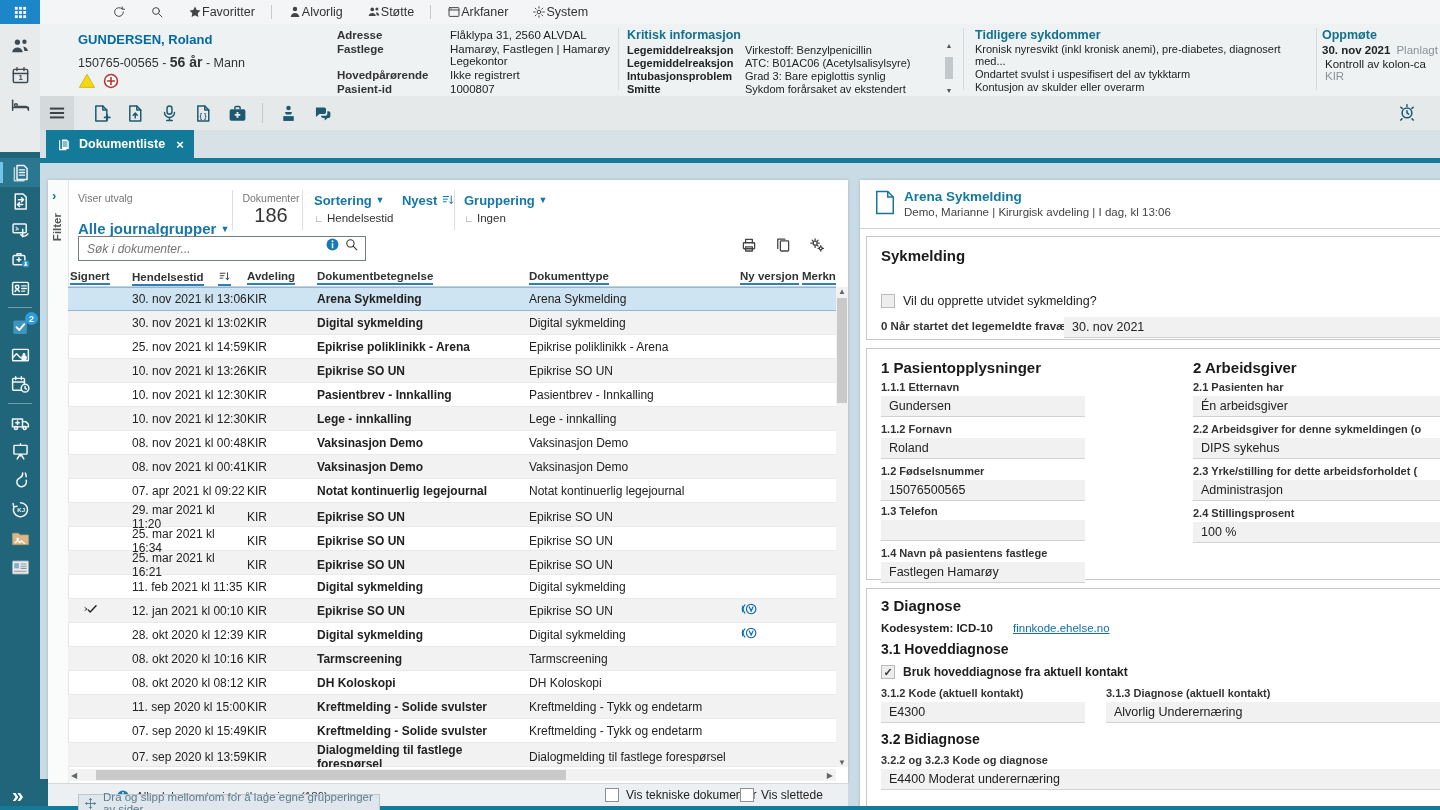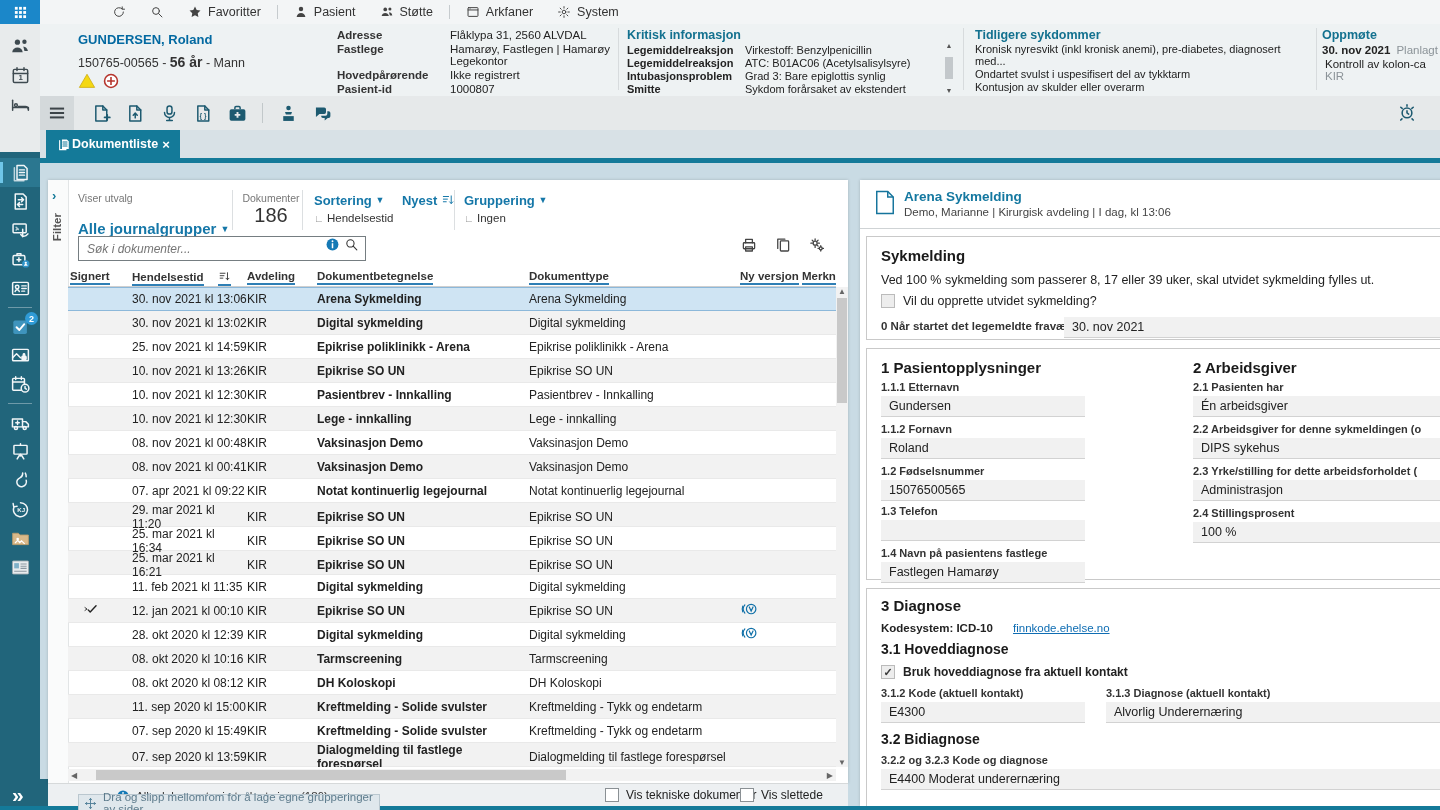--- a/index.html
+++ b/index.html
@@ -7,21 +7,21 @@
        font-family:"Liberation Sans",sans-serif;background:#c9dbe4;color:#222;font-size:12px}
   .abs{position:absolute}
   .ic{display:inline-flex;align-items:center;justify-content:center;flex:none}
   .ic svg{width:100%;height:100%;display:block}
 
   
   #topbar{left:0;top:0;width:1440px;height:24px;background:#f3f5f6;border-bottom:1px solid #d9dcde;
           display:flex;align-items:center}
   #appbtn{width:40px;height:24px;background:#1b87c9;display:flex;align-items:center;justify-content:center}
   #appbtn .ic{width:15px;height:15px;color:#fff}
-  .menu-item{display:flex;align-items:center;gap:6px;margin:0 12px;color:#333;font-size:12.5px;cursor:default}
+  .menu-item{display:flex;align-items:center;margin:0 12px;color:#333;font-size:12.5px;cursor:default}
   .menu-item .ic{width:14px;height:14px;color:#444}
   .menu-sep{width:1px;height:14px;background:#c6cbce;margin:0 4px}
 
   
   #rail{left:0;top:24px;width:40px;height:786px;background:#e8ebec}
   #rail-teal{left:0;top:152px;width:40px;height:658px;background:#21657b}
   .rail-ic{width:40px;height:29px;display:flex;align-items:center;justify-content:center;position:relative}
   .rail-ic .ic{width:21px;height:21px;color:#3e4a50}
   #rail-teal .rail-ic .ic{color:#f2f6f8}
   .rail-divider{height:1px;background:rgba(255,255,255,.35);margin:4px 8px}
@@ -64,21 +64,21 @@
   #hamb{width:34px;height:34px;background:#d4d9db;display:flex;align-items:center;justify-content:center;margin-right:10px}
   #hamb .ic{width:20px;height:20px;color:#3c4периа448}
   .tb-ic{width:30px;height:26px;display:flex;align-items:center;justify-content:center;margin:0 2px}
   .tb-ic .ic{width:21px;height:21px;color:#1d5a70}
   .tb-sep{width:1px;height:20px;background:#c2c8ca;margin:0 8px}
   #bell{position:absolute;right:22px;top:5px;width:22px;height:22px;color:#1d5a70}
 
   
   #tabrow{left:40px;top:130px;width:1400px;height:28px;background:#d8e1e6}
   #tab{left:46px;top:130px;height:28px;background:#147a99;color:#fff;display:flex;align-items:center;
-       padding:0 10px;gap:0;font-size:12.5px;font-weight:bold}
+       padding:0 10px;gap:7px;font-size:12.5px;font-weight:bold}
   #tab .ic{width:16px;height:16px;color:#fff}
   #tab .close{font-weight:bold;font-size:13px;margin-left:4px;cursor:pointer}
   #tealstrip{left:40px;top:158px;width:1400px;height:5px;background:#147a99}
   #bottomstrip{left:0px;top:806px;width:1440px;height:4px;background:#147a99}
 
   
   #list{left:48px;top:180px;width:800px;height:603px;background:#fff;box-shadow:0 0 3px rgba(0,0,0,.18)}
   #filterstrip{left:48px;top:180px;width:20px;height:603px;background:#fafbfb;border-right:1px solid #e2e5e6}
   #filterstrip .chev{color:#147a99;font-size:13px;font-weight:bold;margin:8px 0 10px 4px}
   #filterstrip .flabel{writing-mode:vertical-rl;transform:rotate(180deg);font-size:11.5px;color:#555;margin-left:3px}
@@ -202,21 +202,21 @@
         <span>Favoritter</span>
       </div>
       <div class="menu-sep"></div>
       <div class="menu-item">
         <span class="ic">
           <svg viewBox="0 0 24 24" fill="currentColor">
             <circle cx="12" cy="7" r="3.8"></circle>
             <path d="M4.5 20.5c.7-4.4 3.8-6.6 7.5-6.6s6.8 2.2 7.5 6.6z"></path>
           </svg>
         </span>
-        <span>Pasient</span>
+        <span>Alvorlig</span>
       </div>
       <div class="menu-item">
         <span class="ic">
           <svg viewBox="0 0 24 24" fill="currentColor">
             <circle cx="9" cy="7.5" r="3.2"></circle>
             <path d="M2.8 19c.6-3.7 3.2-5.5 6.2-5.5s5.6 1.8 6.2 5.5z"></path>
             <circle cx="17" cy="7" r="2.6"></circle>
             <path d="M15.5 12.6c2.7.2 4.9 1.9 5.6 5.4h-4.3"></path>
           </svg>
         </span>
@@ -912,21 +912,20 @@
           <path d="M3 2h12l6 6v18H3z"></path>
           <path d="M15 2v6h6"></path>
         </svg>
       </span>
     <div id="f-title">Arena Sykmelding</div>
     <div id="f-meta">Demo, Marianne | Kirurgisk avdeling | I dag, kl 13:06</div>
   </div>
 
   <div class="fbox" id="fbox0">
     <div class="fh1" style="position:absolute;left:14px;top:10px">Sykmelding</div>
-    <div class="fnote" style="position:absolute;left:14px;top:36px">Ved 100 % sykmelding som passerer 8, 17 eller 39 uker, skal utvidet sykmelding fylles ut.</div>
     <div class="fcheck" style="position:absolute;left:14px;top:57px">
       <span class="box"></span>
       <span>Vil du opprette utvidet sykmelding?</span>
     </div>
     <div class="flabel" style="position:absolute;left:14px;top:83px;font-size:11.5px">0 Når startet det legemeldte fraværet?</div>
     <div class="ffield" style="position:absolute;left:197px;top:77px;width:390px">30. nov 2021</div>
   </div>
 
   <div class="fbox" id="fbox1">
     <div class="fh1" style="position:absolute;left:14px;top:10px">1 Pasientopplysninger</div>

